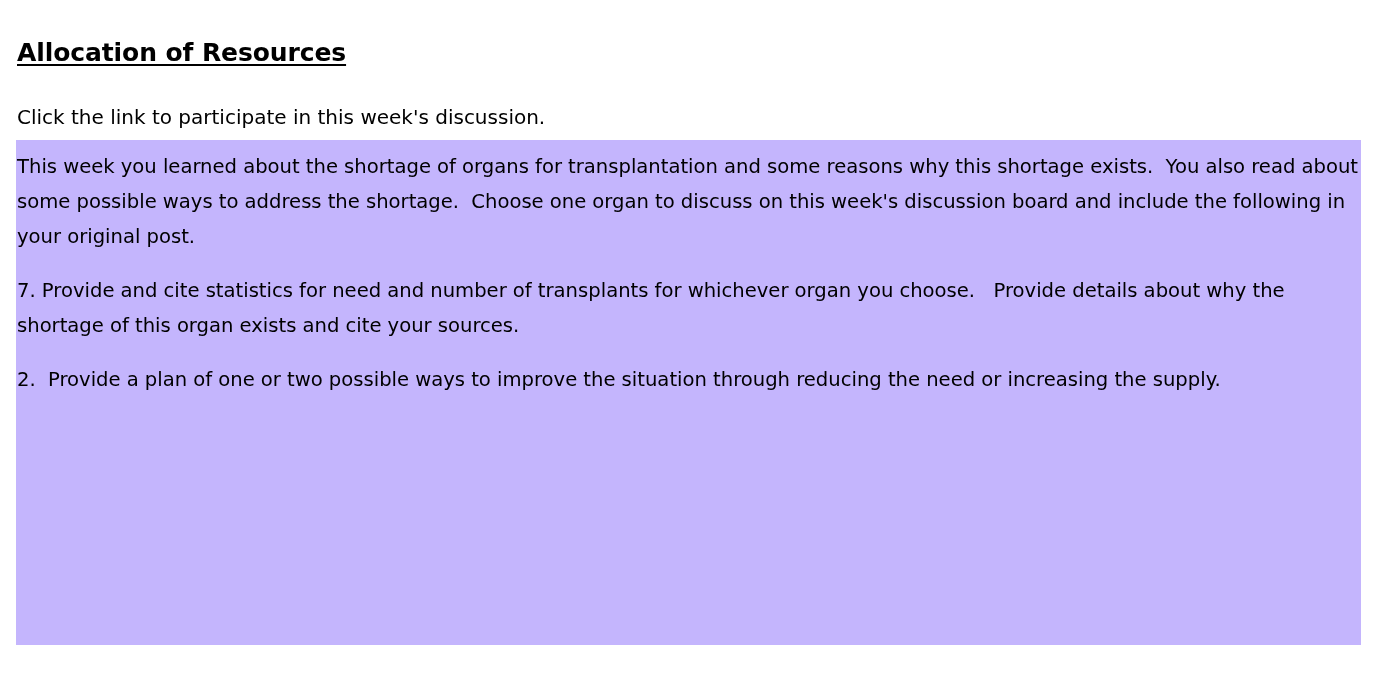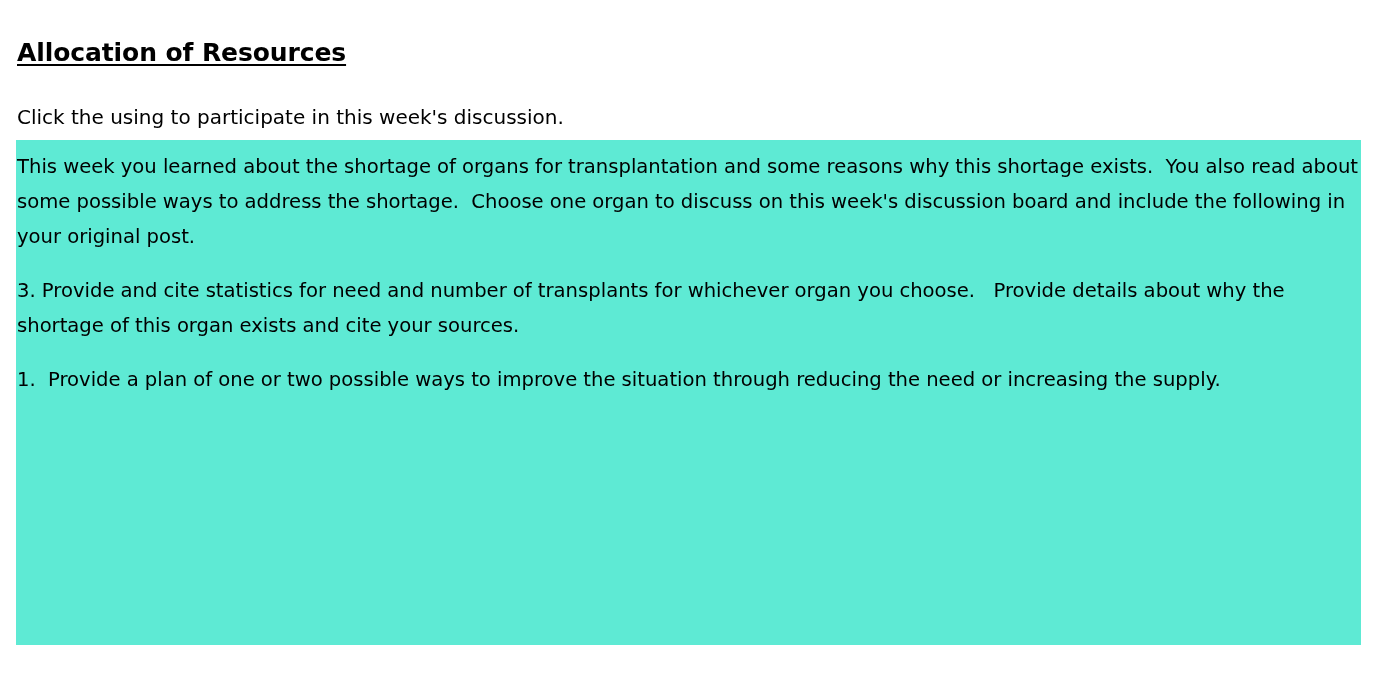--- a/index.html
+++ b/index.html
@@ -65,21 +65,21 @@
     margin-bottom: 0;
   }
 </style>
 </head>
 <body>
 
 <div id="page">
 
   <h1 class="page-title">Allocation of Resources</h1>
 
-  <p class="intro-text">Click the using to participate in this week's discussion.</p>
+  <p class="intro-text">Click the link to participate in this week's discussion.</p>
 
-  <div class="callout-box" style="background: #5eead4;">
+  <div class="callout-box" style="background: #c4b5fd;">
     <p class="callout-paragraph">This week you learned about the shortage of organs for transplantation and some reasons why this shortage exists.  You also read about some possible ways to address the shortage.  Choose one organ to discuss on this week's discussion board and include the following in your original post.</p>
-    <p class="callout-paragraph">3. Provide and cite statistics for need and number of transplants for whichever organ you choose.   Provide details about why the shortage of this organ exists and cite your sources.</p>
-    <p class="callout-paragraph">1.  Provide a plan of one or two possible ways to improve the situation through reducing the need or increasing the supply.</p>
+    <p class="callout-paragraph">7. Provide and cite statistics for need and number of transplants for whichever organ you choose.   Provide details about why the shortage of this organ exists and cite your sources.</p>
+    <p class="callout-paragraph">2.  Provide a plan of one or two possible ways to improve the situation through reducing the need or increasing the supply.</p>
   </div>
 
 </div>
 
 </body></html>

